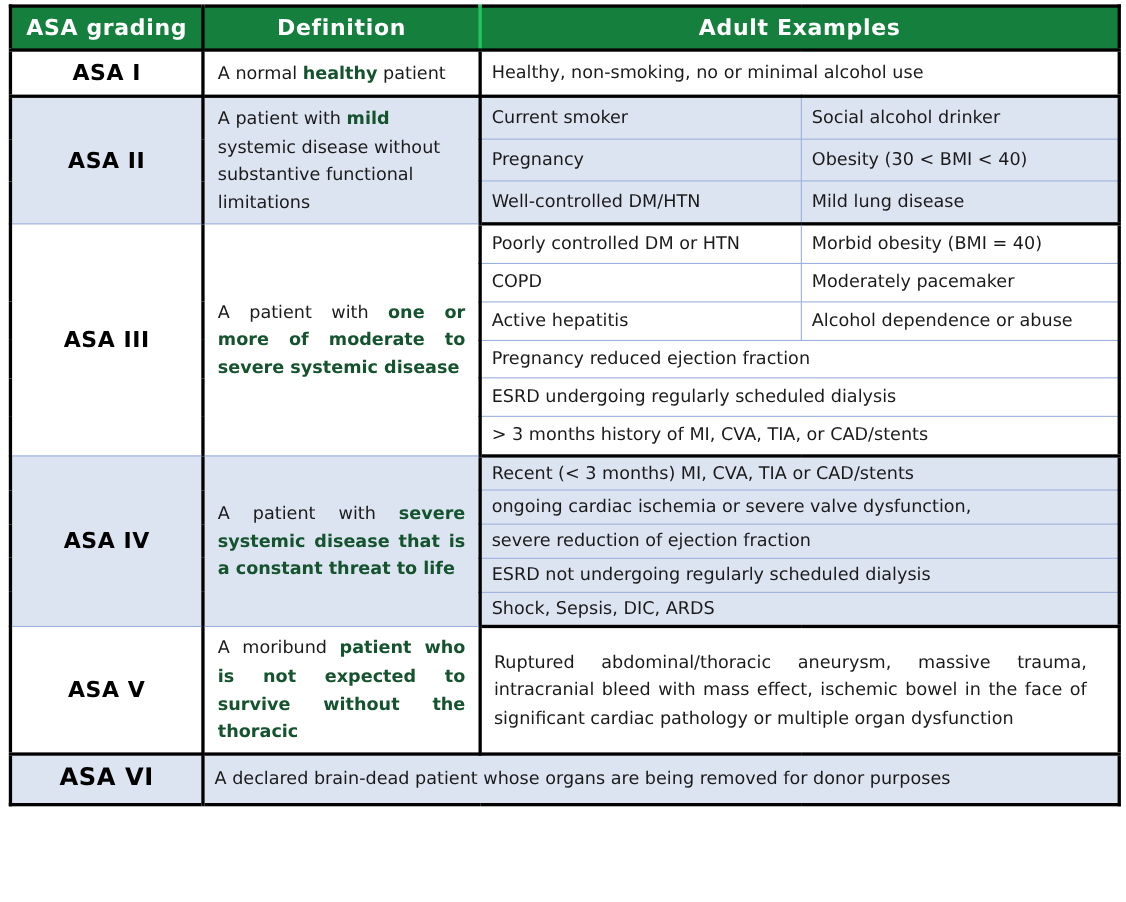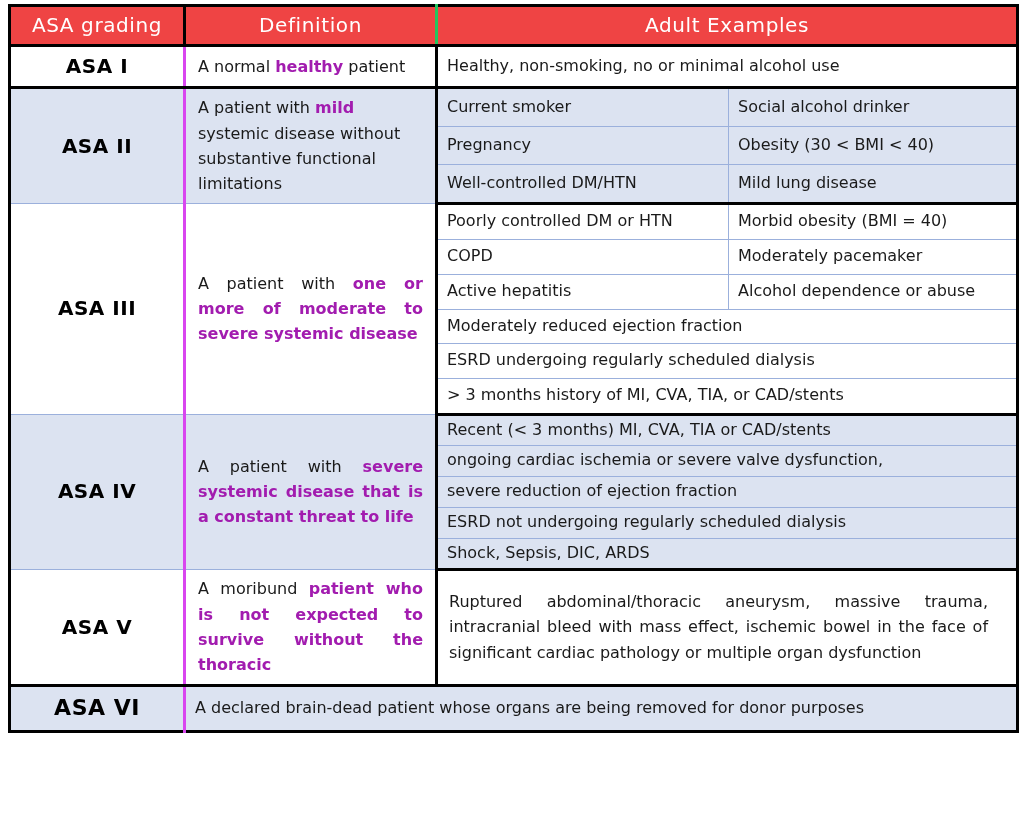--- a/index.html
+++ b/index.html
@@ -29,24 +29,24 @@
     border: 3px solid #000000;
   }
 
   col.c-grade    { width: 175px; }
   col.c-def      { width: 252px; }
   col.c-exA      { width: 292px; }
   col.c-exB      { width: 289px; }
 
   
   tr.head th {
-    background: #ef4444;
+    background: #15803d;
     color: #ffffff;
     font-size: 20px;
-    font-weight: normal;
+    font-weight: bold;
     letter-spacing: 0.6px;
     text-align: center;
     padding: 6px 4px 7px 4px;
     border: none;
     border-bottom: 3px solid #000000;
   }
   tr.head th.h-grade { border-right: 3px solid #000000; }
   tr.head th.h-def   { border-right: 3px solid #22c55e; }
 
   
@@ -56,21 +56,21 @@
     border-top: 1px solid #9BB0DC;
     border-bottom: 1px solid #9BB0DC;
     vertical-align: middle;
     font-size: 17px;
     color: #1a1a1a;
     padding: 5px 9px 6px 9px;
     line-height: 1.42;
   }
 
   
-  td.col-grade { border-right: 3px solid #d946ef; border-left: none; }
+  td.col-grade { border-right: 3px solid #000000; border-left: none; }
   td.col-def   { border-right: 3px solid #000000; }
   tr.band-bot > td { border-bottom: 3px solid #000000; }
 
   
   .shade  { background: #DCE3F1; }
   .plain  { background: #ffffff; }
 
   
   td.grade {
     text-align: center;
@@ -90,21 +90,21 @@
 
   
   td.ex { font-size: 16px; }
   td.ex.justify {
     text-align: justify;
     text-align-last: left;
     line-height: 1.62;
     padding: 8px 28px 9px 11px;
   }
 
-  .hl { color: #a21caf; font-weight: bold; }
+  .hl { color: #14532d; font-weight: bold; }
 
   td.tight { padding-top: 3px; padding-bottom: 4px; }
 </style>
 </head>
 <body>
 
 <div class="table-wrap">
   <table class="asa">
     <colgroup>
       <col class="c-grade">
@@ -149,21 +149,21 @@
     </tr>
     <tr>
       <td class="ex plain">COPD</td>
       <td class="ex plain">Moderately pacemaker</td>
     </tr>
     <tr>
       <td class="ex plain">Active hepatitis</td>
       <td class="ex plain">Alcohol dependence or abuse</td>
     </tr>
     <tr>
-      <td class="ex plain" colspan="2">Moderately reduced ejection fraction</td>
+      <td class="ex plain" colspan="2">Pregnancy reduced ejection fraction</td>
     </tr>
     <tr>
       <td class="ex plain" colspan="2">ESRD undergoing regularly scheduled dialysis</td>
     </tr>
     <tr class="band-bot">
       <td class="ex plain" colspan="2">&gt; 3 months history of MI, CVA, TIA, or CAD/stents</td>
     </tr>
 
     <tr>
       <td class="col-grade grade shade" rowspan="5">ASA IV</td>

